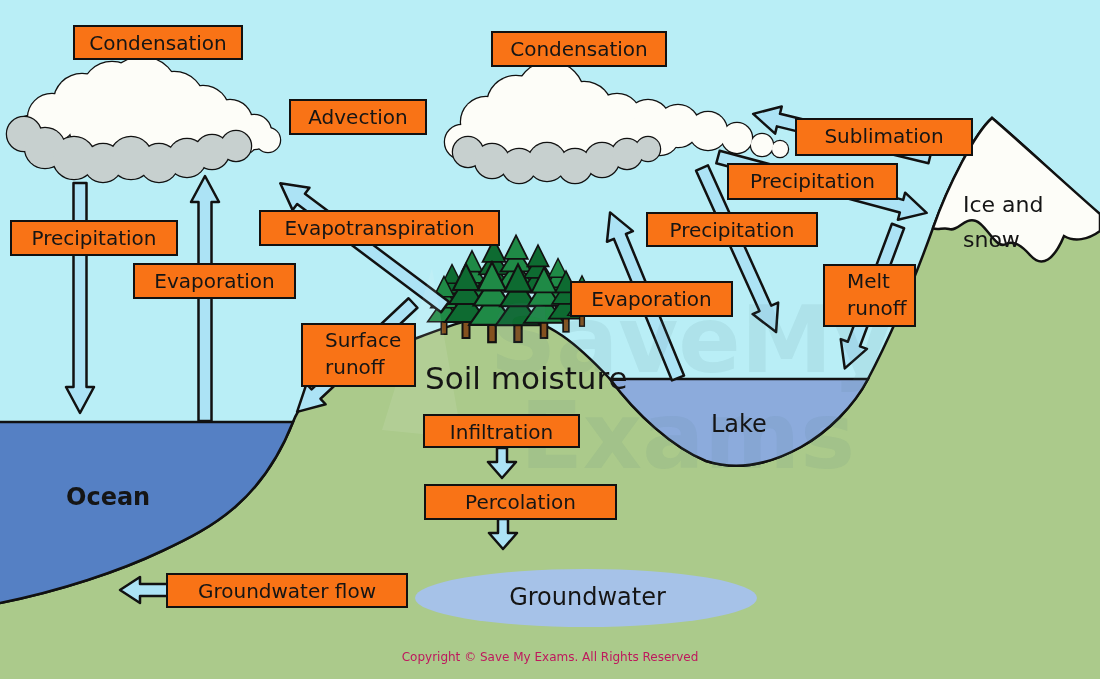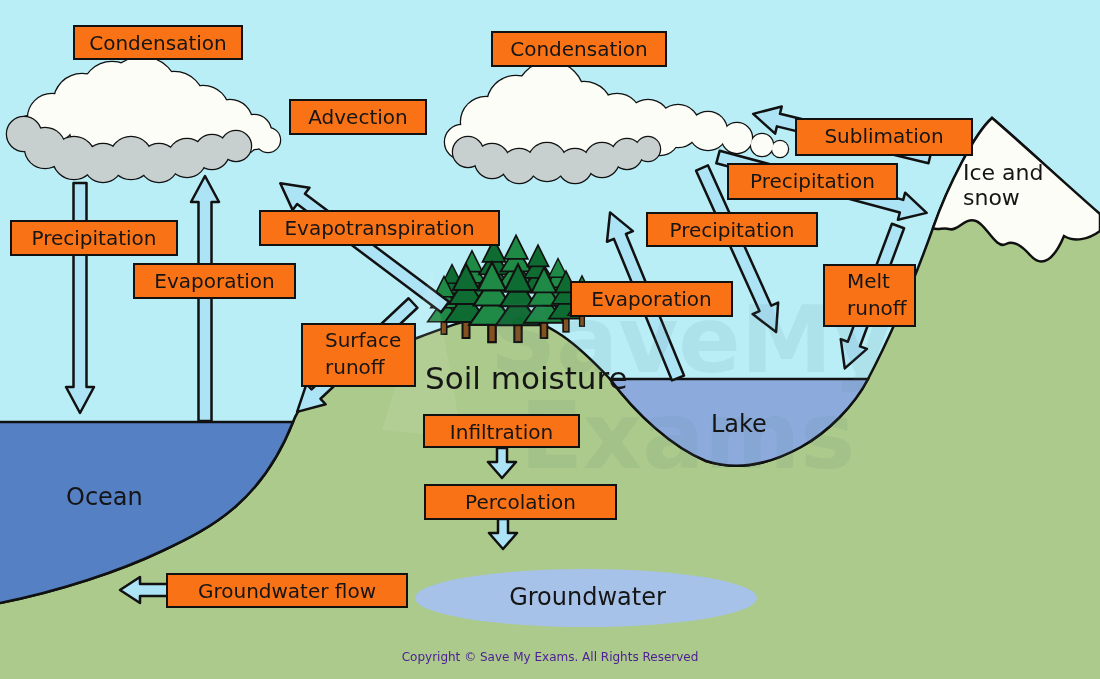--- a/index.html
+++ b/index.html
@@ -11,24 +11,24 @@
   .lbl{
     position:absolute;z-index:3;box-sizing:border-box;
     background:#f97316;border:2.5px solid #111;
     font-size:20px;line-height:28px;text-align:center;
     padding:2px 6px;white-space:nowrap;color:#151515;
   }
   .lbl.wrap{white-space:normal;text-align:left;padding:2px 22px;line-height:27px;}
   .txt{
     position:absolute;z-index:3;font-size:31px;color:#151515;white-space:nowrap;
   }
-  .txt.wrap{white-space:normal;line-height:25px;}
+  .txt.wrap{white-space:normal;line-height:35px;margin-top:27px;}
   #copyright{
     position:absolute;z-index:3;left:0;top:650px;width:1100px;
-    text-align:center;font-size:12px;color:#4c1d95;
+    text-align:center;font-size:12px;color:#be185d;
   }
   
   .strokeW{fill:#fdfdf8;stroke:#111;stroke-width:2.5px;}
   .fillW{fill:#fdfdf8;stroke:none;}
   .strokeG{fill:#c7d0cf;stroke:#111;stroke-width:2.5px;}
   .fillG{fill:#c7d0cf;stroke:none;}
   .arrow{fill:#ace3f5;stroke:#111;stroke-width:2.5px;stroke-linejoin:round;}
 </style>
 </head>
 <body>
@@ -191,19 +191,19 @@
   <div class="lbl" style="left:727px;top:163px;width:171px;height:37px;">Precipitation</div>
   <div class="lbl" style="left:646px;top:212px;width:172px;height:35px;">Precipitation</div>
   <div class="lbl" style="left:570px;top:281px;width:163px;height:36px;">Evaporation</div>
   <div class="lbl wrap" style="left:823px;top:264px;width:93px;height:63px;">Melt runoff</div>
   <div class="lbl wrap" style="left:301px;top:323px;width:115px;height:64px;">Surface runoff</div>
   <div class="lbl" style="left:423px;top:414px;width:157px;height:34px;">Infiltration</div>
   <div class="lbl" style="left:424px;top:484px;width:193px;height:36px;">Percolation</div>
   <div class="lbl" style="left:166px;top:573px;width:242px;height:35px;">Groundwater flow</div>
 
   <div class="txt" style="left:425px;top:360px;">Soil moisture</div>
-  <div class="txt" style="left:66px;top:483px;font-size:24px;">Ocean</div>
+  <div class="txt" style="left:66px;top:483px;font-size:24px;font-weight:bold;">Ocean</div>
   <div class="txt" style="left:711px;top:410px;font-size:24px;">Lake</div>
   <div class="txt wrap" style="left:963px;top:160px;width:105px;font-size:22px;">Ice and snow</div>
   <div class="txt" style="left:460px;top:583px;width:255px;text-align:center;font-size:24px;">Groundwater</div>
 
   <div id="copyright">Copyright © Save My Exams. All Rights Reserved</div>
 </div>
 
 </body></html>

